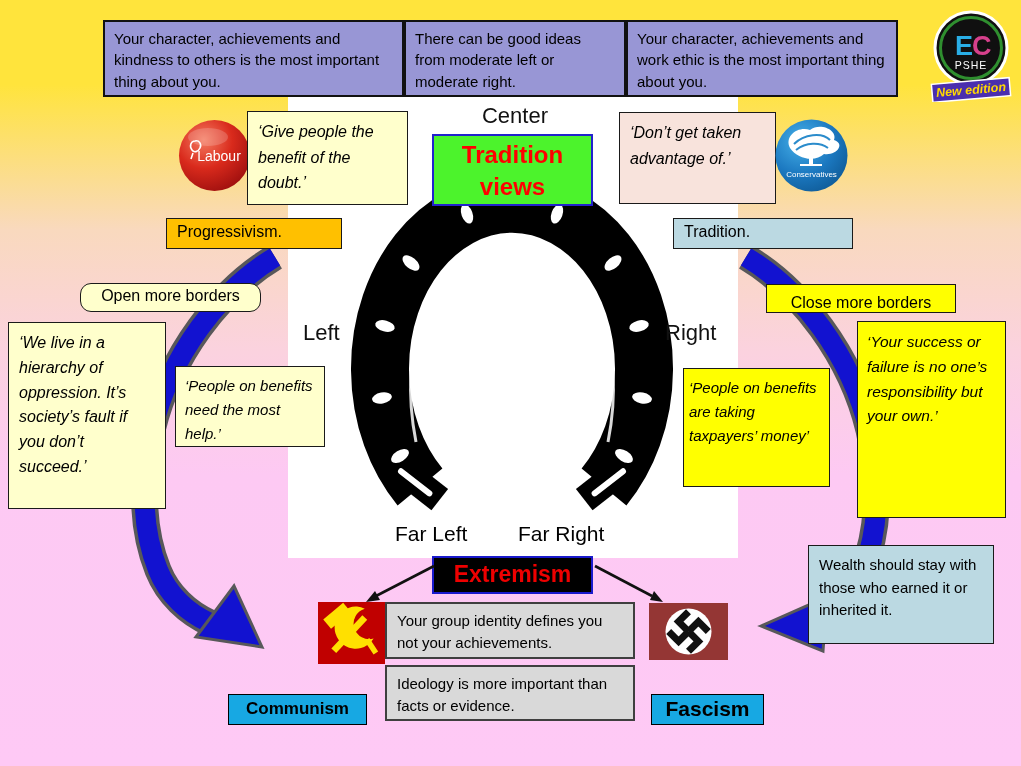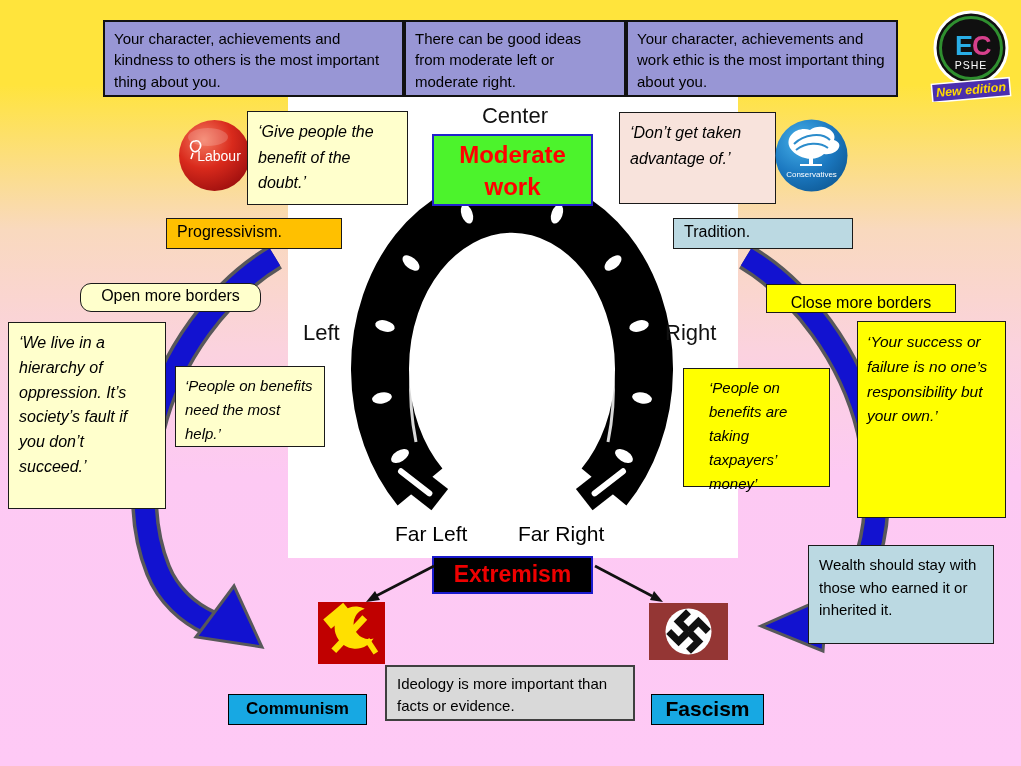--- a/index.html
+++ b/index.html
@@ -86,21 +86,21 @@
     <text x="29" y="49" font-size="27" font-weight="bold" fill="#29aee6">E</text>
     <text x="46" y="49" font-size="27" font-weight="bold" fill="#d6408c">C</text>
     <text x="45" y="63" font-size="10.5" letter-spacing="1" text-anchor="middle" fill="#ffffff">PSHE</text>
     <g transform="rotate(-5 45 84)">
       <rect x="6" y="75" width="78" height="18" fill="#4a2fae" stroke="#ffffff" stroke-width="1.5"></rect>
       <text x="45" y="88" font-size="12.5" font-weight="bold" font-style="italic" text-anchor="middle" fill="#ffd900">New edition</text>
     </g>
   </svg>
 
   <div class="abs lbl" style="left:460px;top:103px;width:110px;text-align:center;">Center</div>
-  <div class="abs greenbox" style="left:432px;top:134px;width:161px;height:72px;">Moderate work</div>
+  <div class="abs greenbox" style="left:432px;top:134px;width:161px;height:72px;">Tradition views</div>
 
   <svg class="abs" style="left:178px;top:119px;" width="73" height="73" viewBox="0 0 73 73">
     <defs>
       <radialGradient id="labgrad" cx="35%" cy="28%" r="80%">
         <stop offset="0%" stop-color="#f47a60"></stop>
         <stop offset="50%" stop-color="#d92a1c"></stop>
         <stop offset="100%" stop-color="#9c0e0e"></stop>
       </radialGradient>
     </defs>
     <circle cx="36.5" cy="36.5" r="35.5" fill="url(#labgrad)"></circle>
@@ -134,21 +134,21 @@
   <div class="abs box ltblue" style="left:673px;top:218px;width:180px;height:31px;font-size:16px;padding:4px 10px;">Tradition.</div>
 
   <div class="abs box cream" style="left:80px;top:283px;width:181px;height:29px;font-size:16px;text-align:center;padding:3px;border-radius:11px;">Open more borders</div>
   <div class="abs box yellowb" style="left:766px;top:284px;width:190px;height:29px;font-size:16px;text-align:center;padding:9px;">Close more borders</div>
 
   <div class="abs lbl" style="left:303px;top:320px;">Left</div>
   <div class="abs lbl" style="left:665px;top:320px;">Right</div>
 
   <div class="abs box cream quote" style="left:8px;top:322px;width:158px;height:187px;font-size:16px;line-height:1.55;padding:8px 10px;">‘We live in a hierarchy of oppression. It’s society’s fault if you don’t succeed.’</div>
   <div class="abs box cream quote" style="left:175px;top:366px;width:150px;height:81px;font-size:15px;line-height:1.6;padding:7px 9px;">‘People on benefits need the most help.’</div>
-  <div class="abs box yellowb quote" style="left:683px;top:368px;width:147px;height:119px;font-size:15px;line-height:1.6;padding:7px 25px;">‘People on benefits are taking taxpayers’ money’</div>
+  <div class="abs box yellowb quote" style="left:683px;top:368px;width:147px;height:119px;font-size:15px;line-height:1.6;padding:7px 5px;">‘People on benefits are taking taxpayers’ money’</div>
   <div class="abs box yellowb quote" style="left:857px;top:321px;width:149px;height:197px;font-size:15.5px;line-height:1.6;padding:8px 9px;">‘Your success or failure is no one’s responsibility but your own.’</div>
 
   <div class="abs box ltblue" style="left:808px;top:545px;width:186px;height:99px;font-size:15px;line-height:1.5;padding:8px 10px;">Wealth should stay with those who earned it or inherited it.</div>
 
   <div class="abs" style="left:395px;top:522px;font-size:21px;">Far Left</div>
   <div class="abs" style="left:518px;top:522px;font-size:21px;">Far Right</div>
 
   <div class="abs extbox" style="left:432px;top:556px;width:161px;height:38px;">Extremism</div>
 
   <svg class="abs" style="left:352px;top:558px;" width="322" height="48" viewBox="0 0 322 48">
@@ -172,19 +172,20 @@
       <circle cx="39.5" cy="28.5" r="23" fill="#ffffff"></circle>
       <g transform="rotate(45 39.5 28.5)" stroke="#111" stroke-width="7" fill="none">
         <path d="M39.5 28.5 L39.5 14.5 L53.5 14.5"></path>
         <path d="M39.5 28.5 L53.5 28.5 L53.5 42.5"></path>
         <path d="M39.5 28.5 L39.5 42.5 L25.5 42.5"></path>
         <path d="M39.5 28.5 L25.5 28.5 L25.5 14.5"></path>
       </g>
     </svg>
   </div>
 
+  <div class="abs grayb" style="left:385px;top:602px;width:250px;height:57px;">Your group identity defines you not your achievements.</div>
   <div class="abs grayb" style="left:385px;top:665px;width:250px;height:56px;">Ideology is more important than facts or evidence.</div>
 
   <div class="abs cyan" style="left:228px;top:694px;width:139px;height:31px;font-size:17px;line-height:28px;">Communism</div>
   <div class="abs cyan" style="left:651px;top:694px;width:113px;height:31px;font-size:21px;line-height:28px;">Fascism</div>
 
 
 </div>
 
 </body></html>

